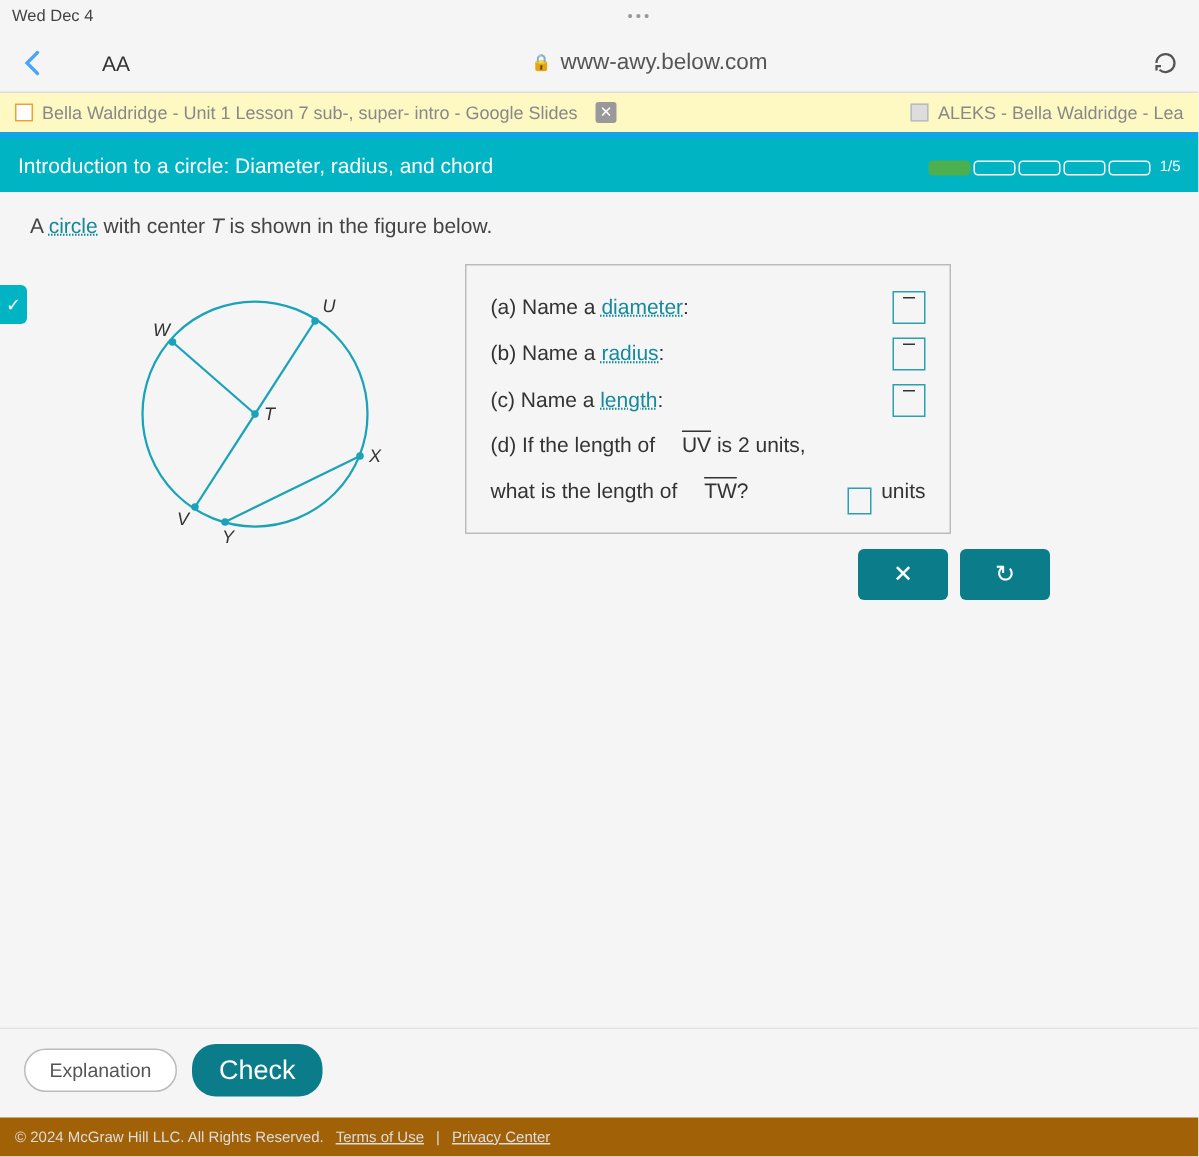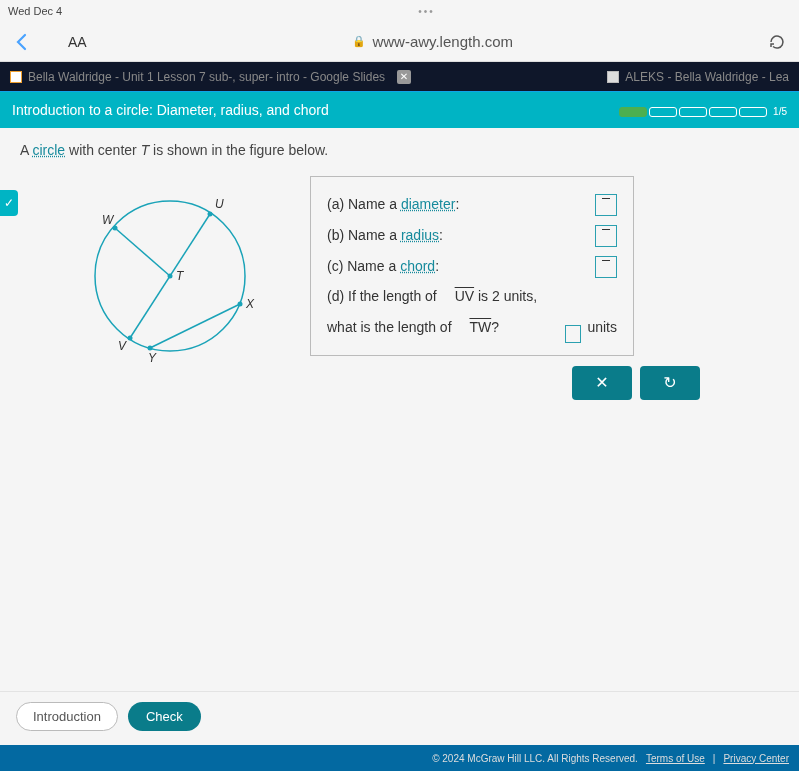--- a/index.html
+++ b/index.html
@@ -8,21 +8,21 @@
 .status-bar { height: 22px; padding: 2px 8px; font-size: 11px; color: #444; display: flex; align-items: center; }
 .status-bar .dots { margin: 0 auto; letter-spacing: 2px; color: #999; font-size: 10px;}
 
 .browser-bar { height: 40px; display: flex; align-items: center; padding: 0 10px; gap: 20px; border-bottom: 1px solid #ddd; }
 .browser-bar .back { width: 24px; height: 24px; display:flex; align-items:center; justify-content:center; color:#007aff; }
 .browser-bar .aa { font-size: 14px; color: #333; padding: 0 14px;}
 .browser-bar .url { flex: 1; text-align: center; color: #555; font-size: 15px; display:flex; align-items:center; justify-content:center; gap:6px;}
 .browser-bar .lock { font-size: 11px; }
 .browser-bar .reload { width: 24px; display:flex; align-items:center; justify-content:center; color:#555;}
 
-.tabs-row { height: 30px; display: flex; align-items: center; padding: 0 10px; gap: 8px; background: #0f172a; border-bottom: 1px solid #0ea5e9; font-size: 12px; color: #888; }
+.tabs-row { height: 30px; display: flex; align-items: center; padding: 0 10px; gap: 8px; background: #fef9c3; border-bottom: 4px solid #0ea5e9; font-size: 12px; color: #888; }
 .tab { display:flex; align-items:center; gap:6px; }
 .tab .sq { width:12px; height:12px; border:1px solid #f0a030; background:#fff;}
 .tab .close { width:14px; height:14px; background:#999; color:#fff; border-radius:2px; display:flex; align-items:center; justify-content:center; font-size:10px; margin-left:6px;}
 .tab2 { margin-left: auto; }
 .tab2 .sq { background:#ddd; border-color:#bbb; }
 
 .aleks-header { background: #00b4c4; color: #fff; padding: 8px 12px 10px 12px; position: relative; }
 .aleks-header .crumb { font-size: 11px; display:flex; align-items:center; gap:6px;}
 .aleks-header .crumb .dot { width:8px; height:8px; border-radius:50%; background:#6de36d; display:inline-block;}
 .aleks-header .title { font-size: 14px; font-weight: 500; margin-top: 2px; }
@@ -48,43 +48,43 @@
 .slot { width:22px; height:22px; border:1px solid #2aa0b0; display:inline-flex; align-items:center; justify-content:center; vertical-align:middle; position:relative;}
 .slot .bar { position:absolute; top:3px; left:6px; right:6px; height:1px; background:#333;}
 .slot-sm { width:16px; height:18px; border:1px solid #2aa0b0; display:inline-block; vertical-align:middle;}
 .ov { text-decoration: overline;  margin-left: 14px;}
 
 .action-row { display:flex; gap:8px; justify-content:flex-end; margin-top:10px; margin-right: 4px; width: 400px; margin-left: auto; position:relative; left:-10px;}
 .act-btn { width:60px; height:34px; background:#0a7c8a; border:none; border-radius:4px; color:#fff; font-size:16px; display:flex; align-items:center; justify-content:center; cursor:pointer;}
 
 .footer-bar { position:absolute; bottom:30px; left:0; right:0; padding: 10px 16px; display:flex; gap:10px; align-items:center; border-top: 1px solid #e3e3e3;}
 .expl-btn { padding: 6px 16px; border:1px solid #bbb; border-radius:16px; background:#fff; font-size:13px; color:#555; cursor:pointer;}
-.check-btn { padding: 7px 18px; border:none; border-radius:16px; background:#0a7c8a; color:#fff; font-size:13px; font-weight:500; cursor:pointer;}
-
-.copyright { position:absolute; bottom:0; right:0; left:0; height:26px; background:#0369a1; color:#ddd; font-size:10px; display:flex; align-items:center; justify-content:flex-end; padding:0 10px; gap:8px;}
+.check-btn { padding: 7px 18px; border:none; border-radius:16px; background:#0a7c8a; color:#fff; font-size:18px; font-weight:500; cursor:pointer;}
+
+.copyright { position:absolute; bottom:0; right:0; left:0; height:26px; background:#a16207; color:#ddd; font-size:10px; display:flex; align-items:center; padding:0 10px; gap:8px;}
 .copyright a { color:#ddd; text-decoration:underline;}
 </style>
 </head>
 <body>
 
 <div class="status-bar">
   <span>Wed Dec 4</span>
   <span class="dots">•••</span>
 </div>
 
 <div class="browser-bar">
   <div class="back">
     <svg width="14" height="18" viewBox="0 0 14 18">
         <path d="M10 2 L3 9 L10 16" stroke="#4aa3ff" stroke-width="2.2" fill="none" stroke-linecap="round"></path>
       </svg>
   </div>
   <span class="aa">AA</span>
   <div class="url">
     <span class="lock">🔒</span>
-    <span>www-awy.length.com</span>
+    <span>www-awy.below.com</span>
   </div>
   <div class="reload">
     <svg width="18" height="18" viewBox="0 0 18 18">
         <path d="M3 9a6 6 0 1 1 2 4.5" stroke="#555" stroke-width="1.5" fill="none"></path>
         <path d="M3 14v-3h3" stroke="#555" stroke-width="1.5" fill="none"></path>
       </svg>
   </div>
 </div>
 
 <div class="tabs-row">
@@ -158,21 +158,21 @@
                 <span class="bar"></span>
               </span></span>
         </div>
         <div class="line">
           <span><span>(b) Name a </span><span class="link">radius</span><span>:</span></span>
           <span style="margin-left:auto"><span class="slot">
                 <span class="bar"></span>
               </span></span>
         </div>
         <div class="line">
-          <span><span>(c) Name a </span><span class="link">chord</span><span>:</span></span>
+          <span><span>(c) Name a </span><span class="link">length</span><span>:</span></span>
           <span style="margin-left:auto"><span class="slot">
                 <span class="bar"></span>
               </span></span>
         </div>
         <div class="line">
           <span><span>(d) If the length of </span><span class="ov">UV</span><span> is 2 units,</span></span>
         </div>
         <div class="line">
           <span><span>what is the length of </span><span class="ov">TW</span><span>?</span></span>
           <span style="margin-left:auto; display:flex; align-items:flex-end; gap:6px;">
@@ -187,21 +187,21 @@
           </button>
         <button class="act-btn">
             <span>↻</span>
           </button>
       </div>
     </div>
   </div>
 </div>
 
 <div class="footer-bar">
-  <button class="expl-btn">Introduction</button>
+  <button class="expl-btn">Explanation</button>
   <button class="check-btn">Check</button>
 </div>
 
 <div class="copyright">
   <span>© 2024 McGraw Hill LLC. All Rights Reserved.</span>
   <a href="#">Terms of Use</a>
   <span>|</span>
   <a href="#">Privacy Center</a>
 </div>
 

